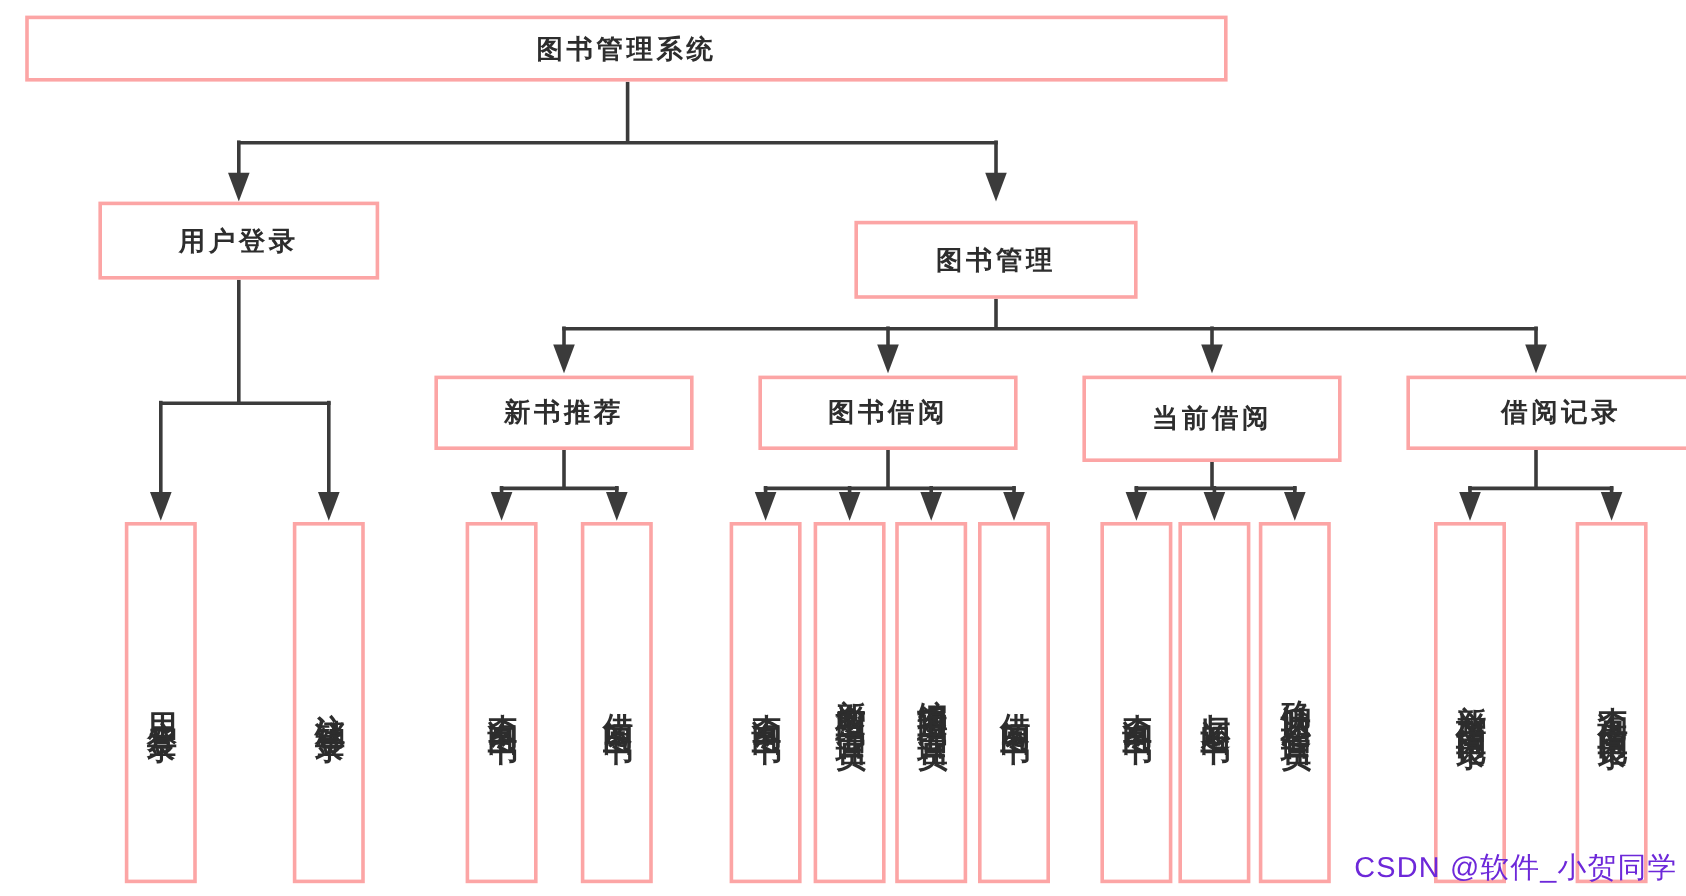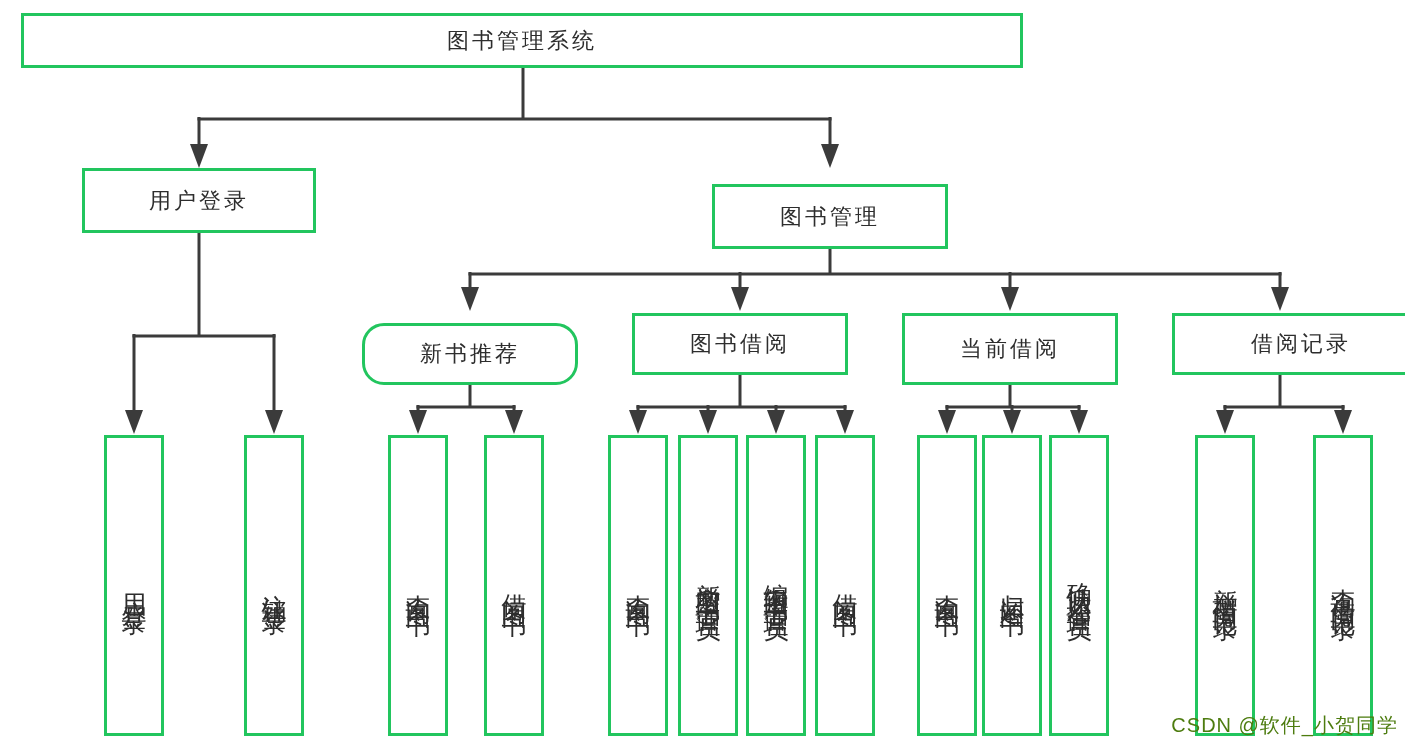--- a/index.html
+++ b/index.html
@@ -7,40 +7,41 @@
     position:relative;
     width:1405px;height:747px;
     background:#ffffff;
     font-family:"Liberation Sans","DejaVu Sans",sans-serif;
     overflow:hidden;
   }
   #connectors{position:absolute;left:0;top:0;}
   .box{
     position:absolute;
     box-sizing:border-box;
-    border:3px solid #22c55e;
+    border:3px solid #fca5a5;
     background:#ffffff;
     display:flex;
     align-items:center;
     justify-content:center;
     color:#2d2d2d;
     z-index:2;
+    font-weight:bold;
   }
   .h-label{font-size:22px;letter-spacing:3px;white-space:nowrap;}
   .v{
     writing-mode:vertical-rl;
     text-orientation:mixed;
   }
   .v-label{font-size:25px;letter-spacing:6px;line-height:1;}
   .v-label.long{letter-spacing:5px;}
   .watermark{
     position:absolute;
     right:7px;bottom:8px;
-    font-size:20px;
-    color:#4d7c0f;
+    font-size:24px;
+    color:#6d28d9;
     letter-spacing:1px;
     z-index:3;
     white-space:nowrap;
   }
 </style>
 </head>
 <body>
 
 <div id="canvas">
 
@@ -112,21 +113,21 @@
     <span class="h-label">图书管理系统</span>
   </div>
 
   <div class="box" style="left:82px;top:168px;width:234px;height:65px;">
     <span class="h-label">用户登录</span>
   </div>
   <div class="box" style="left:712px;top:168px;width:236px;height:65px;margin-top:16px;">
     <span class="h-label">图书管理</span>
   </div>
 
-  <div class="box" style="left:362px;top:323px;width:216px;height:62px;border-radius:22px;">
+  <div class="box" style="left:362px;top:313px;width:216px;height:62px;">
     <span class="h-label">新书推荐</span>
   </div>
   <div class="box" style="left:632px;top:313px;width:216px;height:62px;justify-content:center;">
     <span class="h-label">图书借阅</span>
   </div>
   <div class="box" style="left:902px;top:313px;width:216px;height:72px;">
     <span class="h-label">当前借阅</span>
   </div>
   <div class="box" style="left:1172px;top:313px;width:258px;height:62px;">
     <span class="h-label">借阅记录</span>

